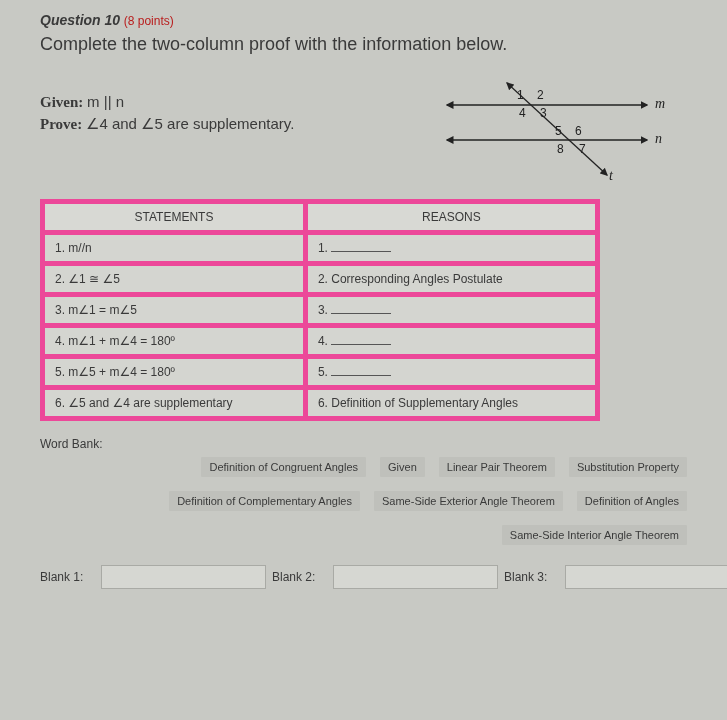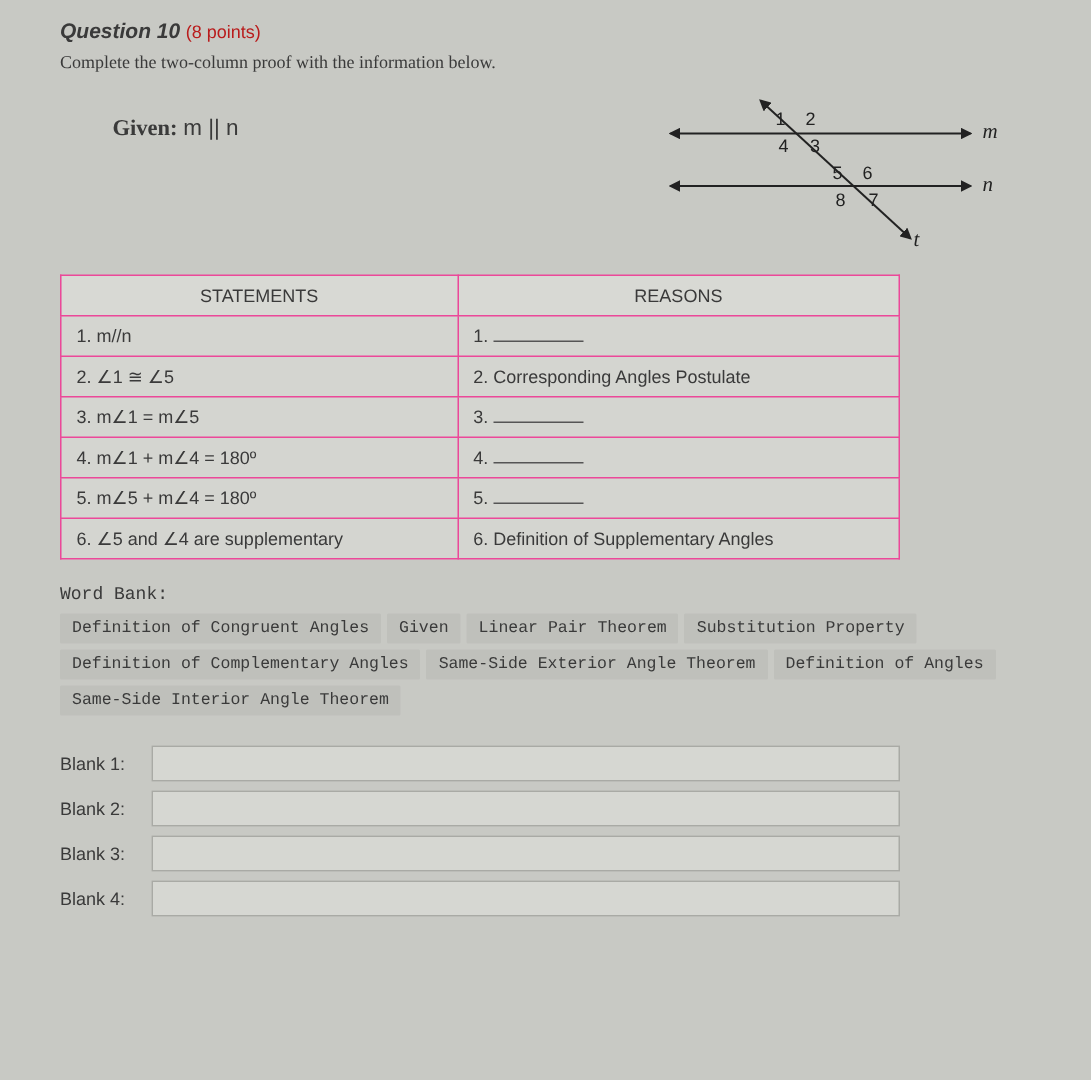--- a/index.html
+++ b/index.html
@@ -9,47 +9,47 @@
     width: 727px;
     height: 720px;
     padding: 12px 40px;
     font-size: 13px;
     color: #3a3a3a;
     overflow: hidden;
   }
   .q-head { margin-bottom: 6px; }
   .q-num { font-weight: bold; font-size: 14px; font-style: italic; }
   .q-pts { font-size: 12px; color: #b91c1c; }
-  .instruct { margin-bottom: 10px; font-size: 12px; font-family: Liberation Serif, serif; }
+  .instruct { margin-bottom: 20px; font-size: 18px; }
   .gp-diagram-row { display: flex; align-items: flex-start; gap: 18px; margin-bottom: 14px; }
   .gp-block { flex: 1; padding-top: 18px; }
   .gp-block .line { font-family: 'Times New Roman', serif; font-size: 15px; margin-bottom: 4px; }
-  .gp-block .bold { font-weight: bold; margin-left: 35px; }
+  .gp-block .bold { font-weight: bold; }
   .angle { font-family: Liberation Sans, sans-serif; }
   .diagram { width: 260px; height: 110px; }
   .proof-table { border-collapse: collapse; margin-bottom: 16px; width: 560px; }
   .proof-table td, .proof-table th {
-    border: 1px solid #ec4899;
+    border: 5px solid #ec4899;
     padding: 6px 10px;
     font-size: 12px;
     text-align: left;
     background: #d4d5d0;
   }
   .proof-table th { text-align: center; font-weight: normal; background: #d8d9d4; }
   .blank-line { display: inline-block; border-bottom: 1px solid #555; width: 60px; margin-left: 3px; }
-  .word-bank { margin-bottom: 20px; font-family: Liberation Mono, monospace; }
+  .word-bank { margin-bottom: 20px; }
   .wb-label { font-size: 12px; margin-bottom: 6px; }
-  .chips { display: flex; flex-wrap: wrap; gap: 4px; }
+  .chips { display: flex; flex-wrap: wrap; gap: 14px; justify-content: flex-end; }
   .chip {
     background: #bfc0bb;
     padding: 4px 8px;
     font-size: 11px;
     border-radius: 1px;
   }
-  .blanks-area { display: flex; flex-direction: column; gap: 6px; width: 560px; }
+  .blanks-area { display: flex; flex-direction: row; gap: 6px; width: 560px; }
   .blank-row { display: flex; align-items: center; gap: 6px; }
   .blank-label { font-size: 12px; width: 55px; }
   .blank-input {
     flex: 1;
     height: 24px;
     border: 1px solid #a9aaa5;
     background: #d6d7d2;
     padding: 2px 4px;
     font-size: 12px;
   }
@@ -64,20 +64,24 @@
   <span class="q-pts">(8 points)</span>
 </div>
 
 <div class="instruct">Complete the two-column proof with the information below.</div>
 
 <div class="gp-diagram-row">
   <div class="gp-block">
     <div class="line">
       <span class="bold">Given:</span>
       <span class="angle">m || n</span>
+    </div>
+    <div class="line">
+      <span class="bold">Prove:</span>
+      <span class="angle">∠4 and ∠5 are supplementary.</span>
     </div>
   </div>
   <div class="diagram">
     <svg width="260" height="110" viewBox="0 0 260 110">
       <defs>
         <marker id="arrow" markerWidth="6" markerHeight="6" refX="5" refY="3" orient="auto">
           <path d="M0,0 L6,3 L0,6 Z" fill="#222"></path>
         </marker>
         <marker id="arrowrev" markerWidth="6" markerHeight="6" refX="1" refY="3" orient="auto">
           <path d="M6,0 L0,3 L6,6 Z" fill="#222"></path>

